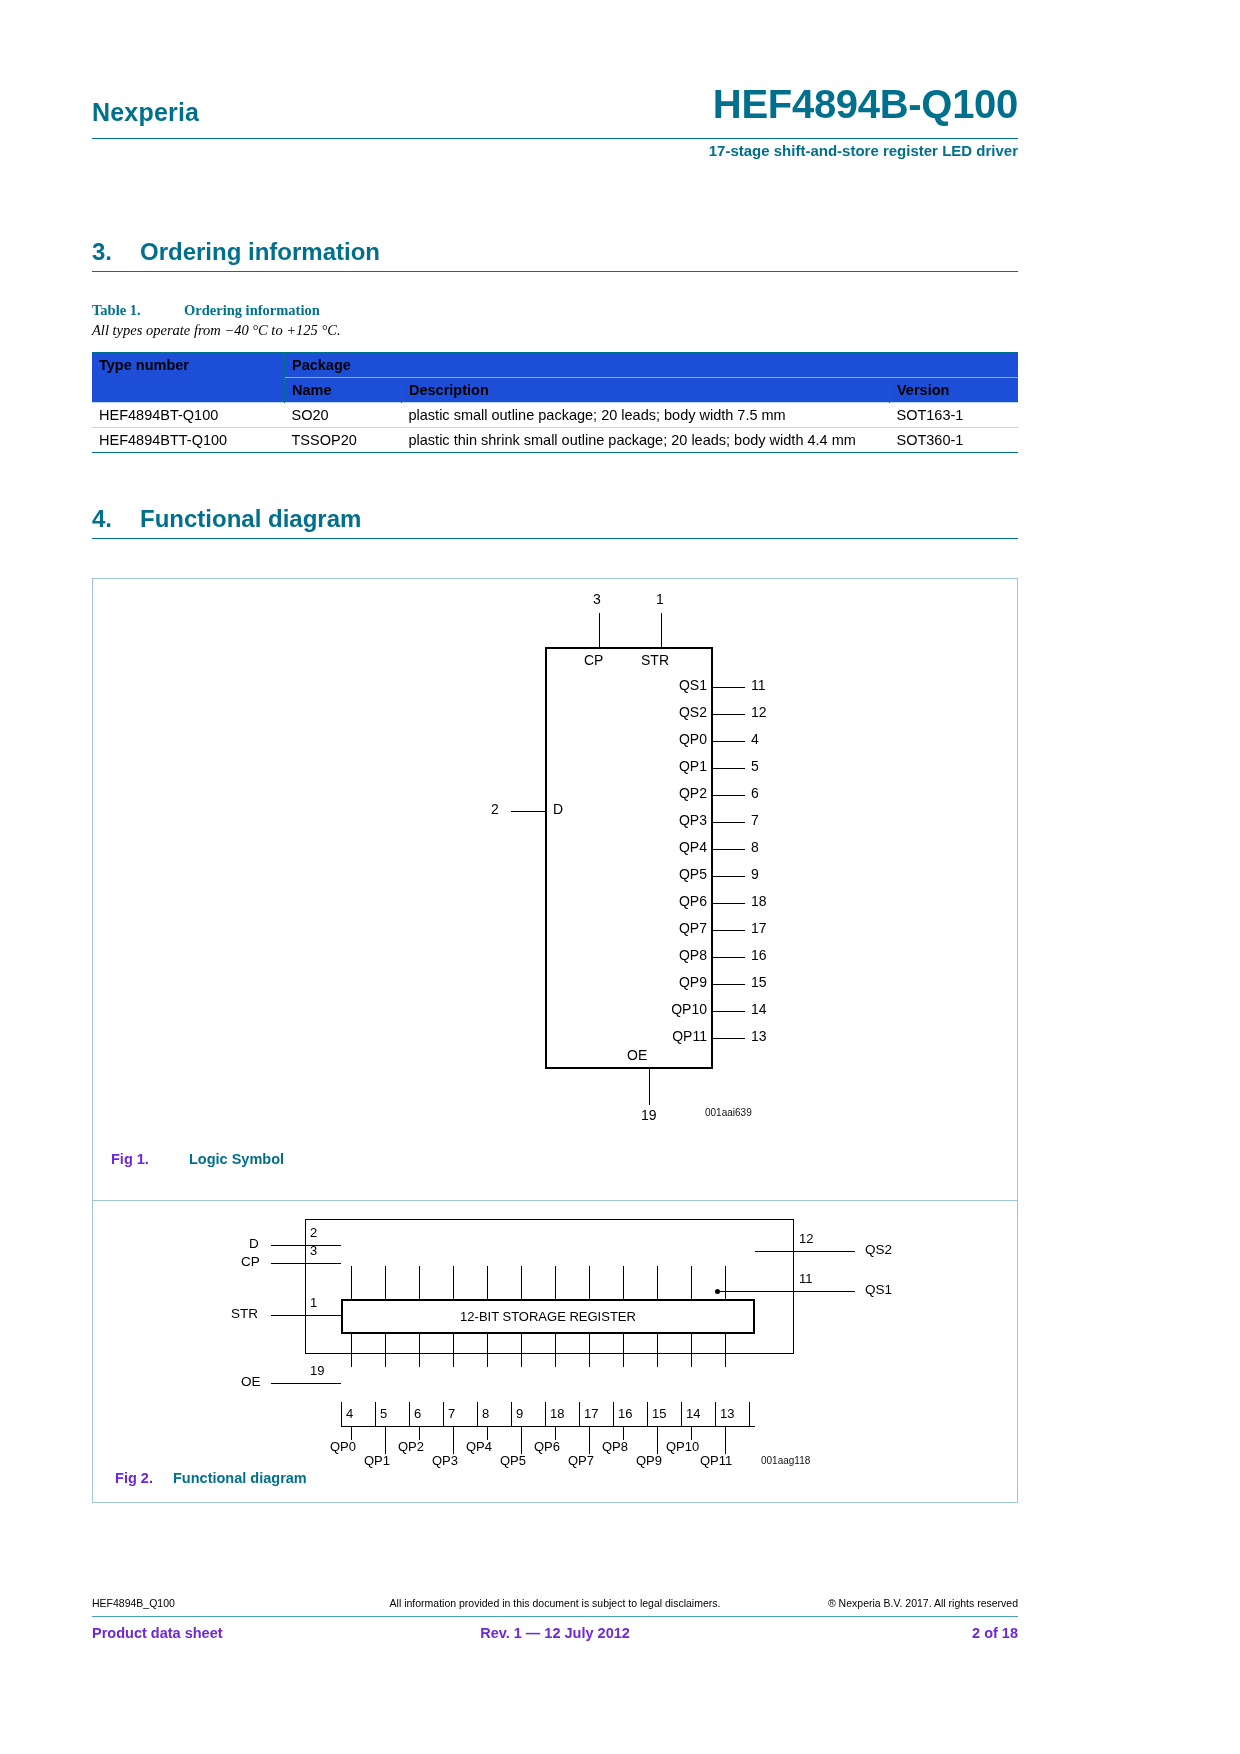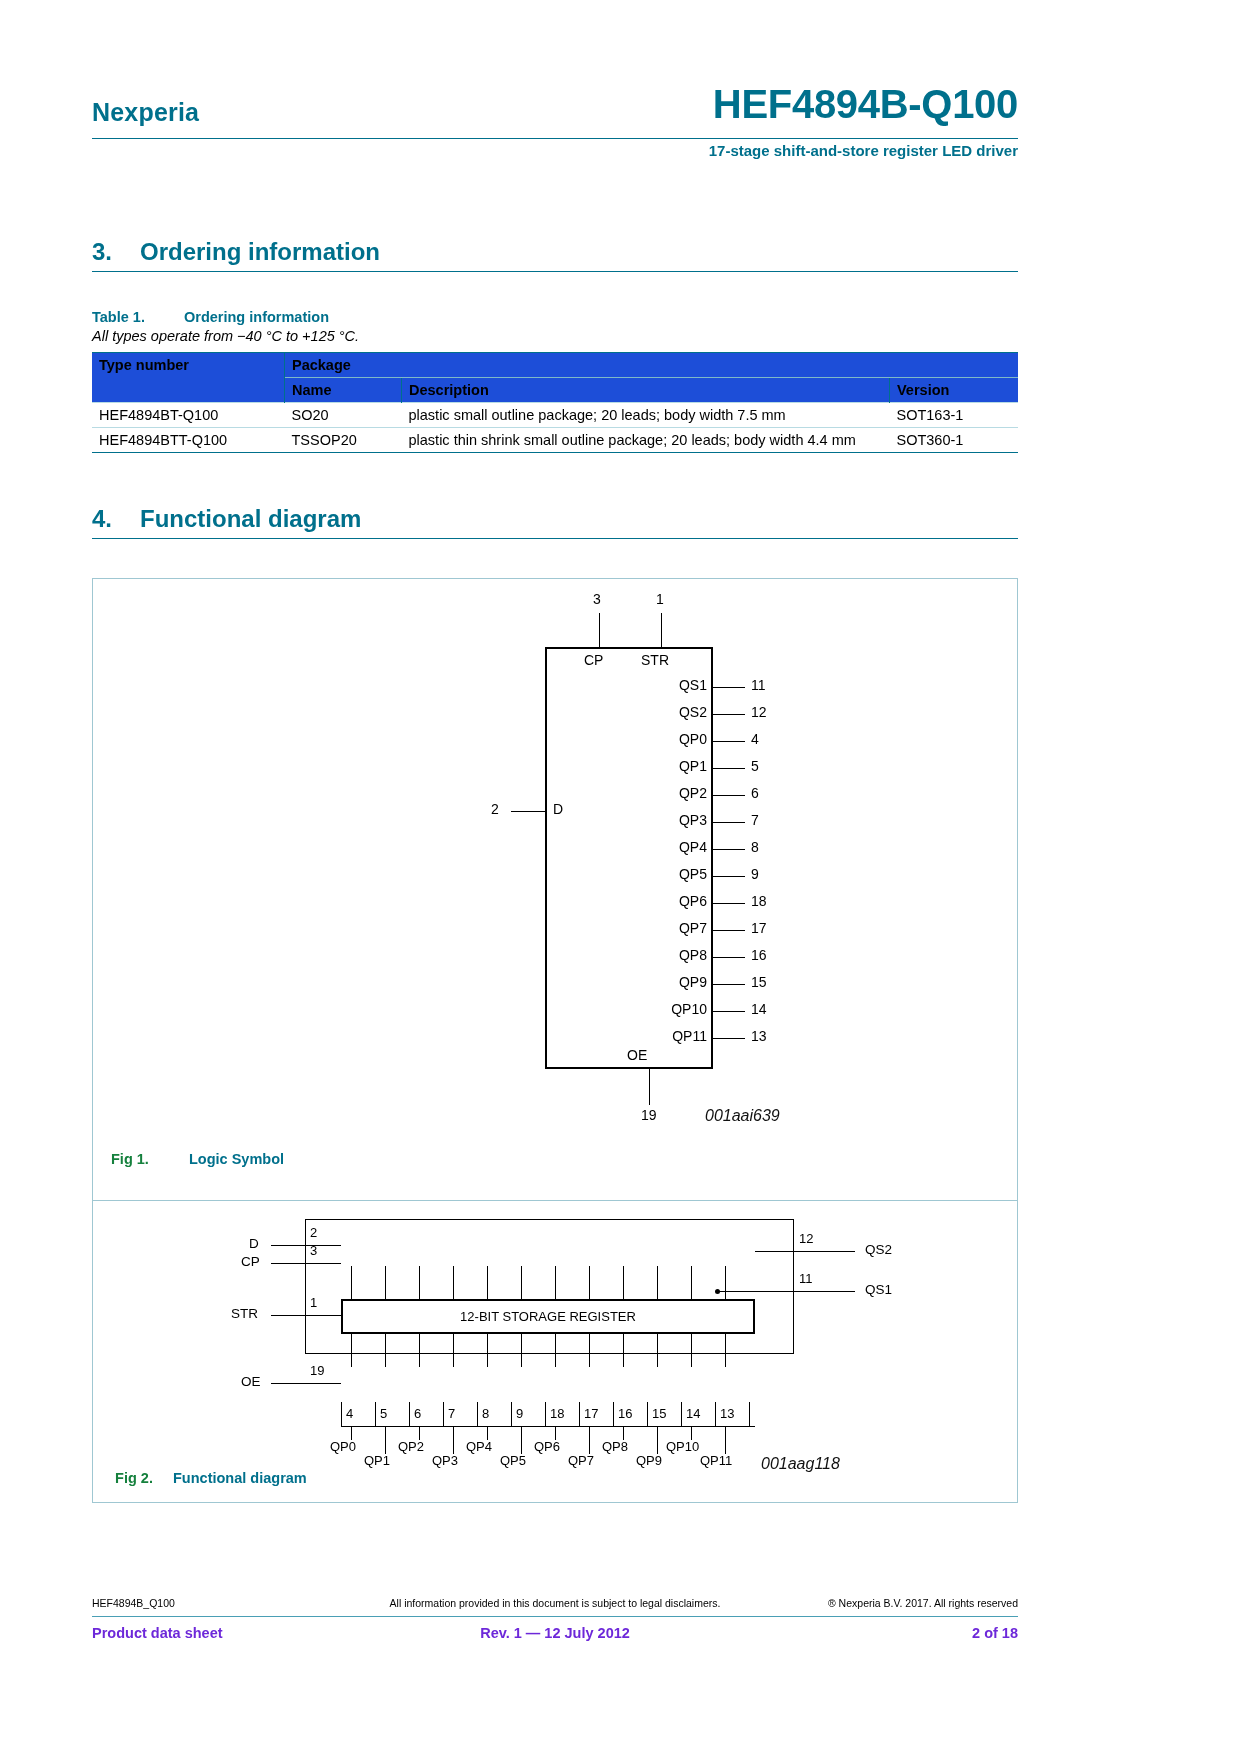--- a/index.html
+++ b/index.html
@@ -56,24 +56,24 @@
   .bt-bot   { border-bottom:1.4px solid #00708c; }
   .bl-v     { border-left:0.9px solid #00708c; }
   .rowline td { border-top:0.9px solid #b8dbe3; }
 
   
   .figbox {
     position:absolute; left:92px; width:924px;
     border:1px solid #9fc7d2; background:#ffffff;
   }
   .fig-cap { position:absolute; display:flex; }
-  .fig-cap-lbl { font-size:14.5px; font-weight:bold; color:#15803d; width:78px; }
+  .fig-cap-lbl { font-size:14.5px; font-weight:bold; color:#6d28d9; width:78px; }
   .fig-cap-txt { font-size:14.5px; font-weight:bold; color:#00708c; }
 
-  .figid { position:absolute; font-size:16px; font-style:italic; color:#111; }
+  .figid { position:absolute; font-size:10px; color:#111; }
 
   
   .ls { position:absolute; left:0; top:0; width:924px; height:560px; }
   .ls-box {
     position:absolute; border:2.2px solid #000; box-sizing:border-box;
     background:transparent;
   }
   .vline { position:absolute; width:0; border-left:1.6px solid #000; }
   .hline { position:absolute; height:0; border-top:1.6px solid #000; }
   .lbl { position:absolute; font-size:14px; color:#000; white-space:nowrap; }
@@ -112,21 +112,21 @@
   </div>
 
   <div class="sect" style="top:238px;">
     <div class="sect-row">
       <div class="sect-num">3.</div>
       <div class="sect-title">Ordering information</div>
     </div>
     <div class="sect-rule"></div>
   </div>
 
-  <div class="tbl-cap" style="top:309px;">
+  <div class="tbl-cap" style="top:302px;font-family:Liberation Serif, serif;">
     <div class="tbl-cap-row">
       <div class="tbl-cap-lbl">Table 1.</div>
       <div class="tbl-cap-txt">Ordering information</div>
     </div>
     <div class="tbl-note">All types operate from −40 °C to +125 °C.</div>
   </div>
 
   <table class="ordering" style="top:352px;">
     <thead>
       <tr>

